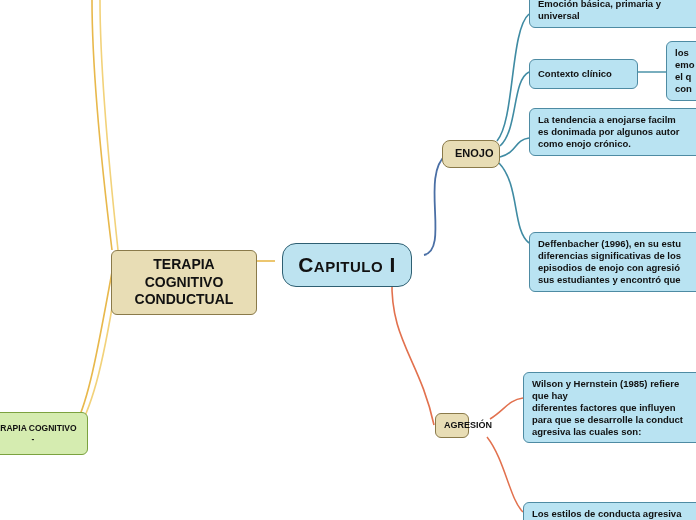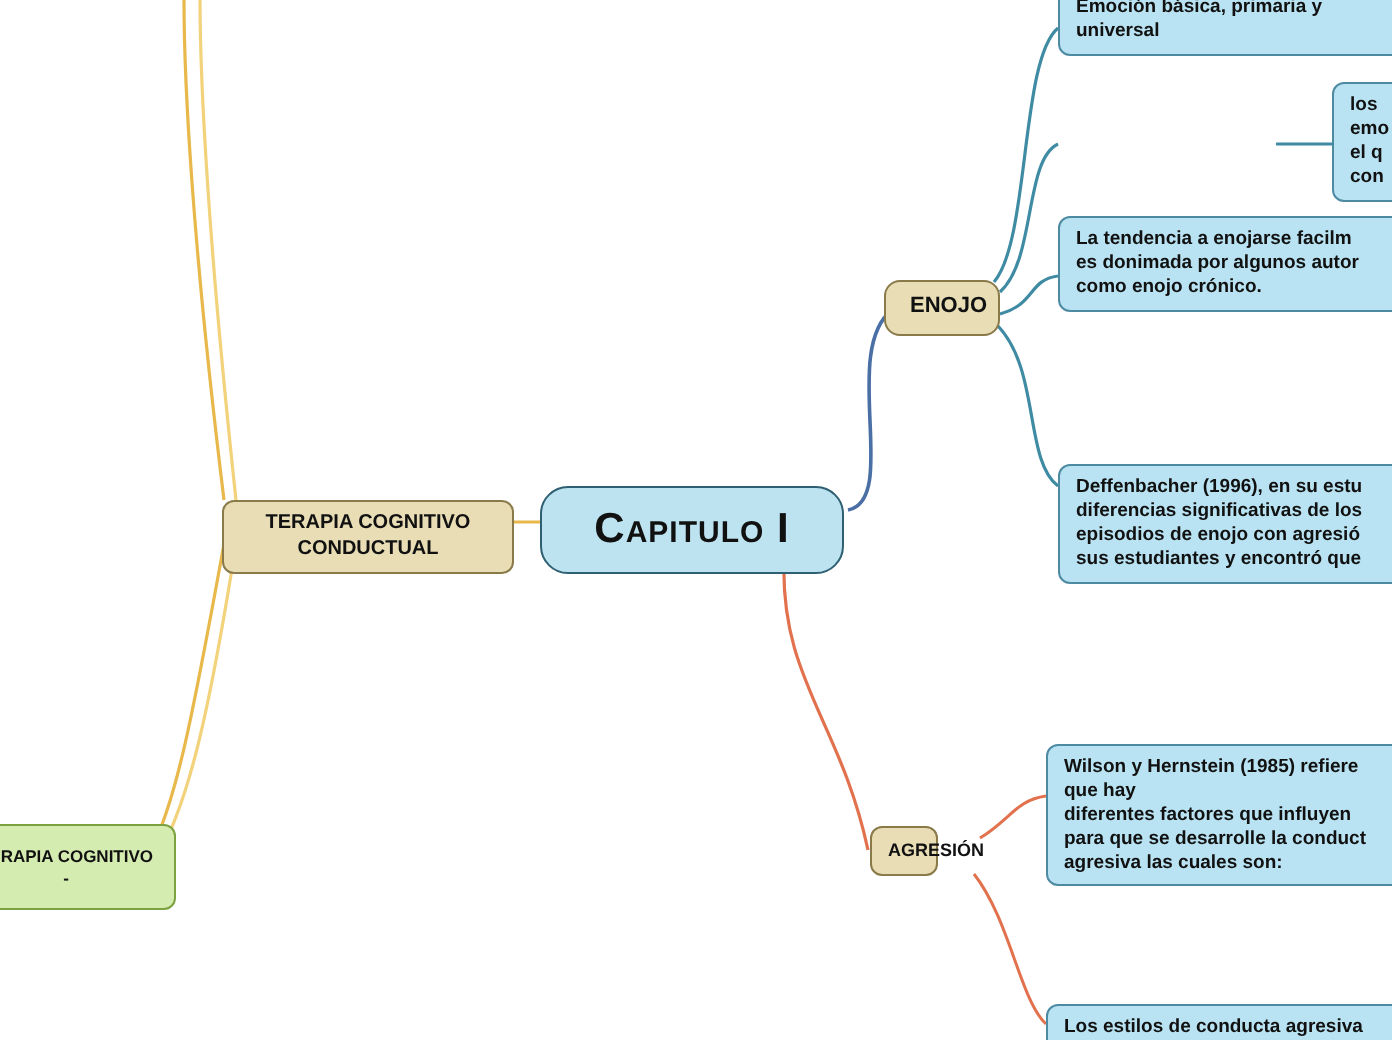--- a/index.html
+++ b/index.html
@@ -46,21 +46,21 @@
     color: #111111;
     letter-spacing: 0.5px;
     text-align: center;
     padding: 8px 14px;
     font-variant: small-caps;
   }
   
   .node.tan {
     background: #e8ddb5;
     border: 1px solid #8a7a4a;
-    font-size: 10px;
+    font-size: 14px;
     font-weight: bold;
     color: #111111;
   }
   .node.tan.big {
     font-size: 11px;
     border-radius: 8px;
     padding: 6px 12px;
     text-align: center;
   }
   
@@ -103,32 +103,33 @@
     <path d="M500,146 C518,130 512,80 529,72" stroke="#3f8ba3" stroke-width="1.6" fill="none"></path>
     <path d="M500,157 C518,152 514,140 529,138" stroke="#3f8ba3" stroke-width="1.6" fill="none"></path>
     <path d="M499,163 C520,185 512,230 529,243" stroke="#3f8ba3" stroke-width="1.6" fill="none"></path>
 
     <path d="M638,72 L666,72" stroke="#3f8ba3" stroke-width="1.4" fill="none"></path>
 
     <path d="M490,419 C505,410 508,400 523,398" stroke="#e2714e" stroke-width="1.5" fill="none"></path>
     <path d="M487,437 C505,460 510,500 523,512" stroke="#e2714e" stroke-width="1.5" fill="none"></path>
   </svg>
 
-  <div class="node central" style="left:270px; top:243px; width:152px;">Capitulo I</div>
+  <div class="node central" style="left:282px; top:243px; width:130px;">Capitulo I</div>
 
   <div class="node tan" style="left:111px; top:250px; width:146px; text-align:center;">TERAPIA COGNITIVO CONDUCTUAL</div>
 
   <div class="node green" style="left:-22px; top:412px; width:110px; text-align:center; padding-top:10px; padding-bottom:10px;">TERAPIA COGNITIVO -</div>
 
   <div class="node tan big" style="left:442px; top:140px; width:58px;">ENOJO</div>
 
   <div class="node tan" style="left:435px; top:413px; width:34px; text-align:center; padding-top:6px; padding-bottom:6px; font-size:9px;">AGRESIÓN</div>
 
   <div class="node blue" style="left:529px; top:-8px; width:175px;">Emoción básica, primaria y universal</div>
 
+  <div class="node blue" style="left:529px; top:59px; width:109px; padding-top:8px; padding-bottom:8px;">Contexto clínico</div>
 
   <div class="node blue" style="left:529px; top:108px; width:180px;">La tendencia a enojarse facilm
 es donimada por algunos autor
 como enojo crónico.</div>
 
   <div class="node blue" style="left:529px; top:232px; width:180px;">Deffenbacher (1996), en su estu
 diferencias significativas de los
 episodios de enojo con agresió
 sus estudiantes y encontró que</div>
 

